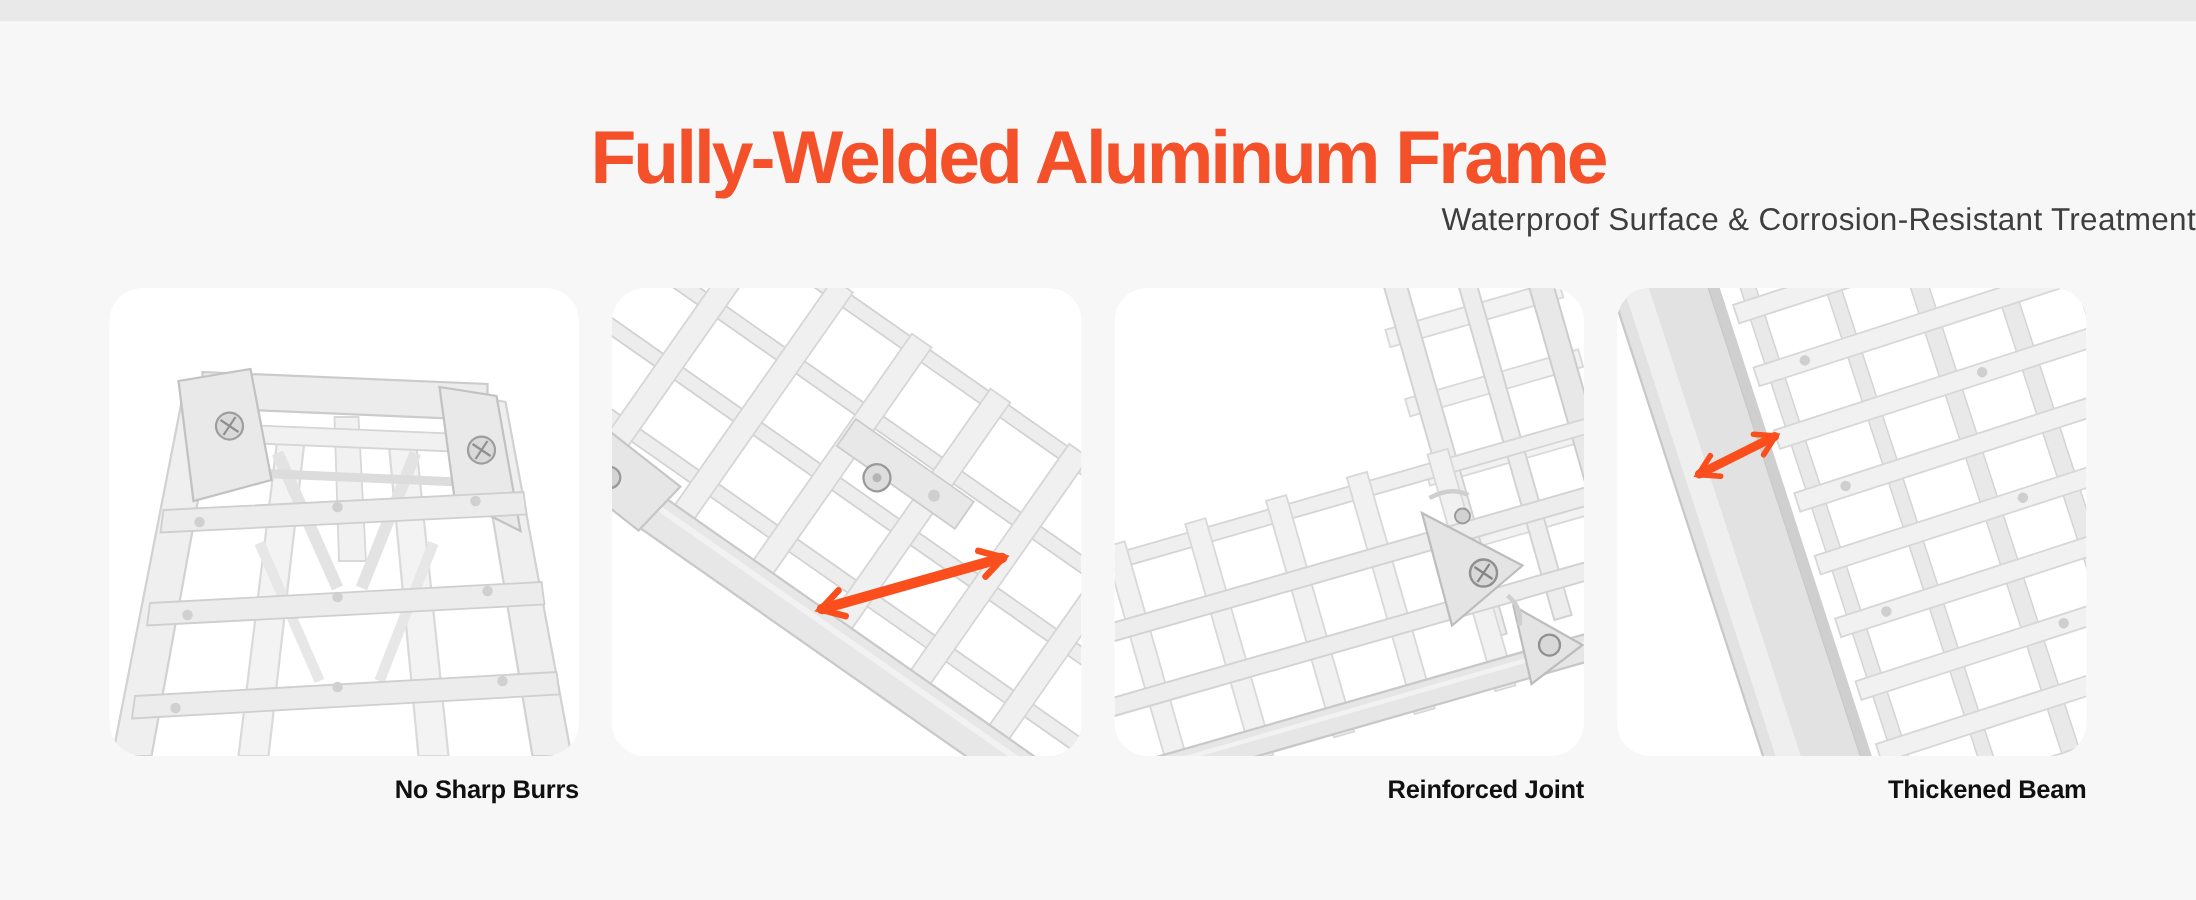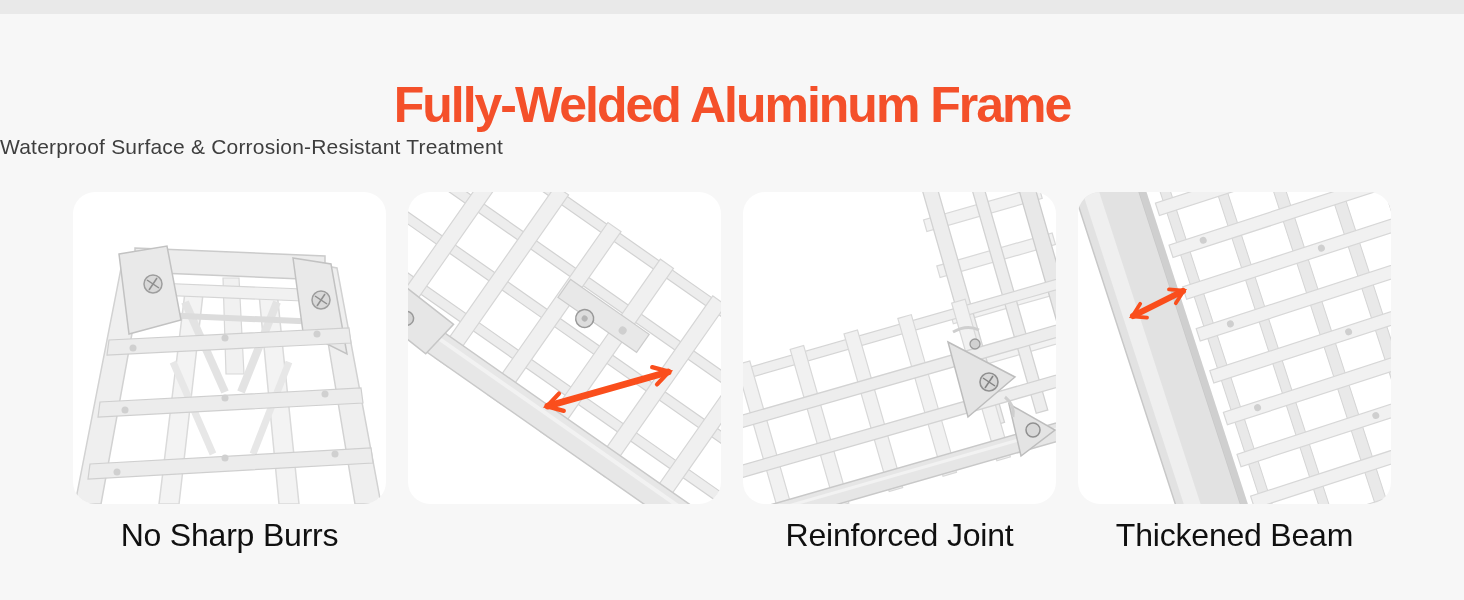--- a/index.html
+++ b/index.html
@@ -22,38 +22,38 @@
   }
   .title{
     position:absolute;top:62px;left:0;right:0;
     text-align:center;
     font-size:50px;font-weight:700;letter-spacing:-2px;
     color:var(--title-accent);
     white-space:nowrap;
   }
   .subtitle{
     position:absolute;top:121px;left:0;right:0;
-    text-align:left;
+    text-align:right;
     font-size:21px;font-weight:400;letter-spacing:0.2px;
     color:var(--subtitle-text);
     white-space:nowrap;
   }
   .feature{position:absolute;top:178px;width:313px;}
   .f1{left:73px;}.f2{left:408px;}.f3{left:743px;}.f4{left:1078px;}
   .card{
     width:313px;height:312px;
     background:var(--card-background);
     border-radius:22px;
     overflow:hidden;
   }
   .card svg{display:block;width:313px;height:312px;}
   .caption{
     margin-top:13px;
-    text-align:center;
-    font-size:32px;font-weight:400;letter-spacing:-0.2px;
+    text-align:right;
+    font-size:17px;font-weight:700;letter-spacing:-0.2px;
     color:var(--caption-text);
     white-space:nowrap;
   }
   .arrow{stroke:var(--arrow-accent);}
 </style>
 </head>
 <body>
 
 <div class="banner">
 

